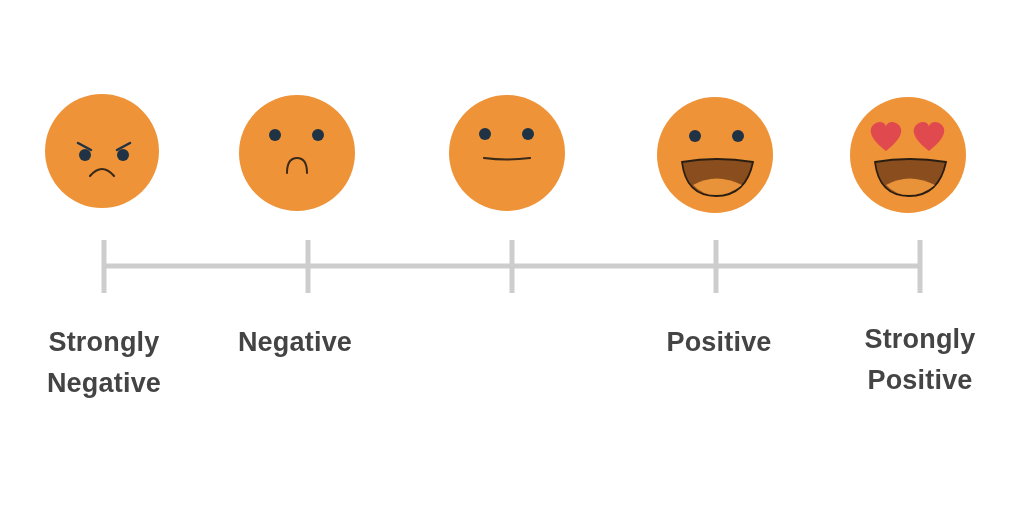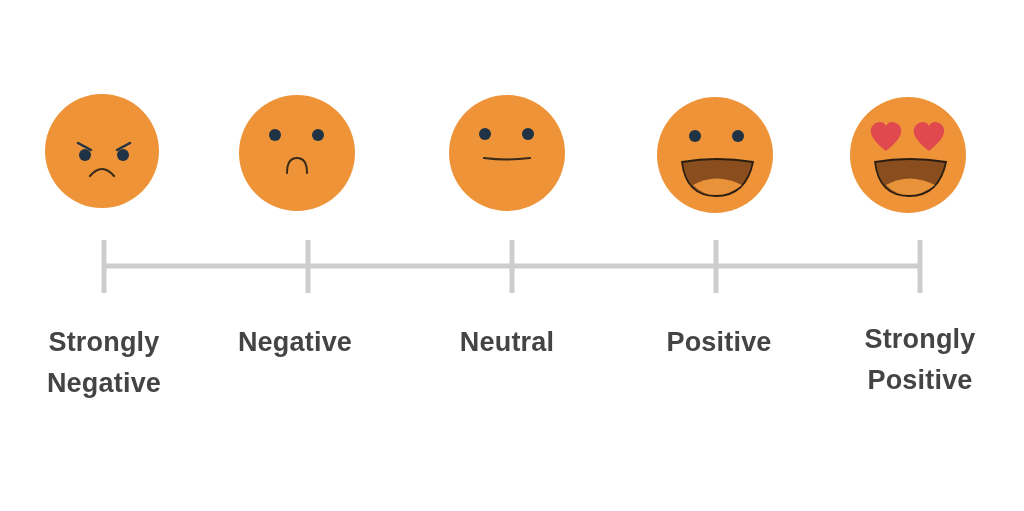--- a/index.html
+++ b/index.html
@@ -114,23 +114,20 @@
 
   <div class="label" style="left:14px; top:322px;">
     <div>Strongly</div>
     <div>Negative</div>
   </div>
 
   <div class="label" style="left:205px; top:322px;">
     <div>Negative</div>
   </div>
 
-  <div class="label" style="left:417px; top:322px;">
-    <div>Neutral</div>
-  </div>
 
   <div class="label" style="left:629px; top:322px;">
     <div>Positive</div>
   </div>
 
   <div class="label" style="left:830px; top:319px;">
     <div>Strongly</div>
     <div>Positive</div>
   </div>
 

